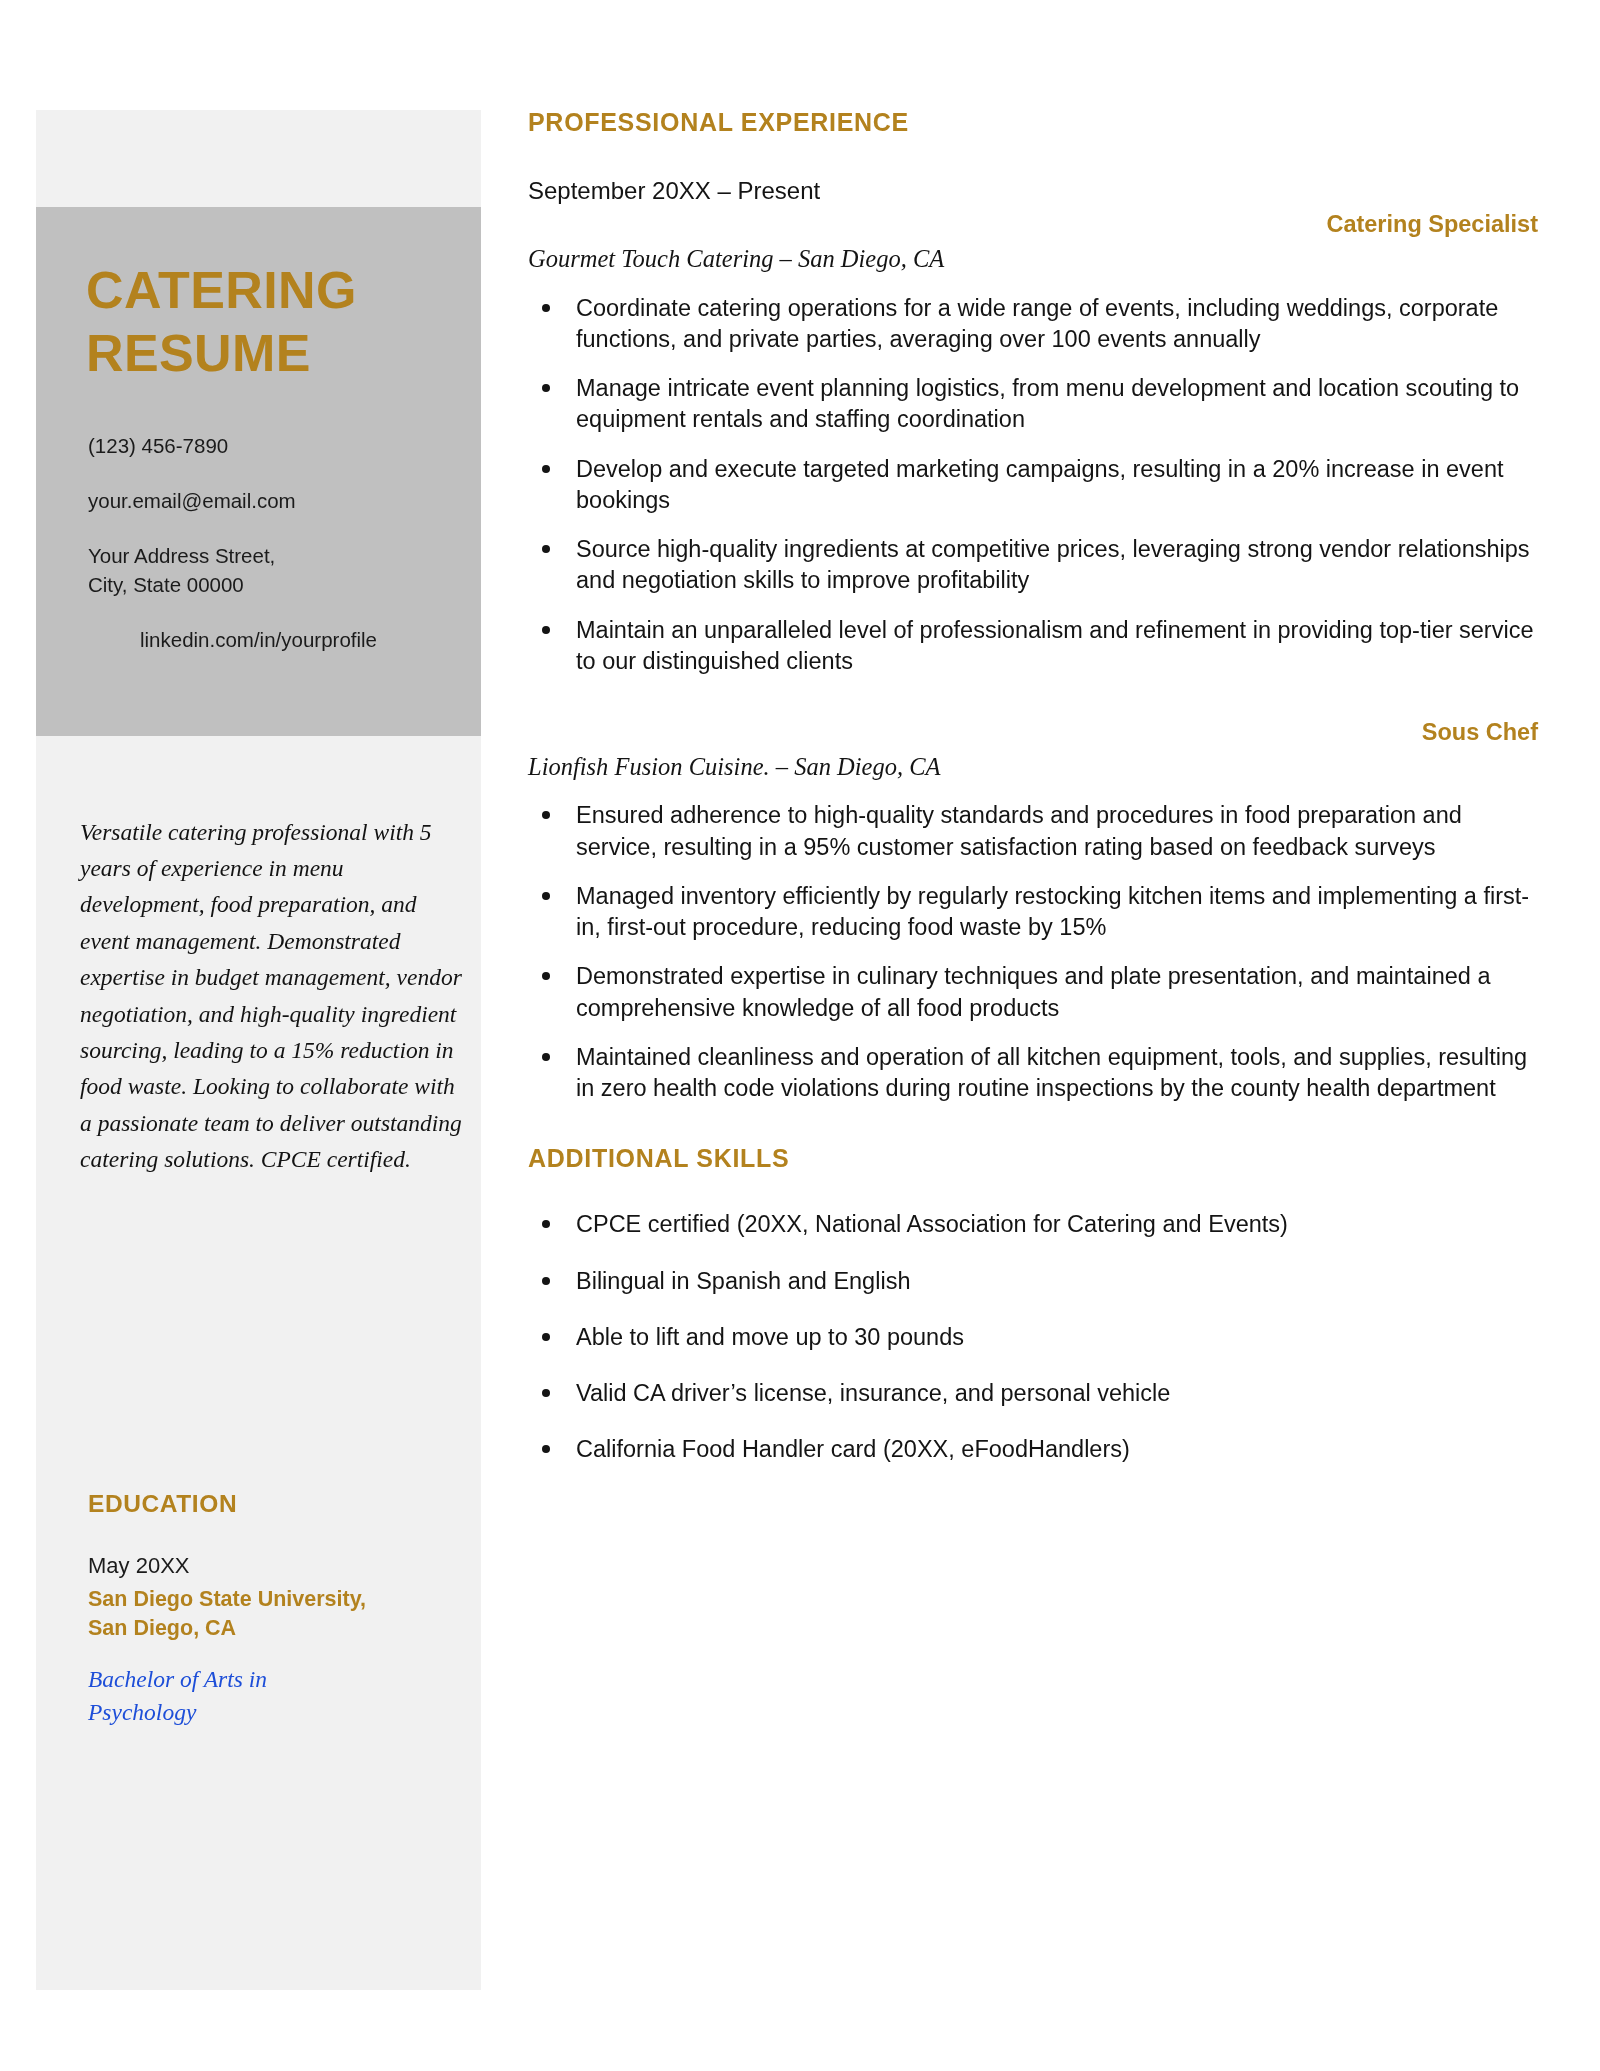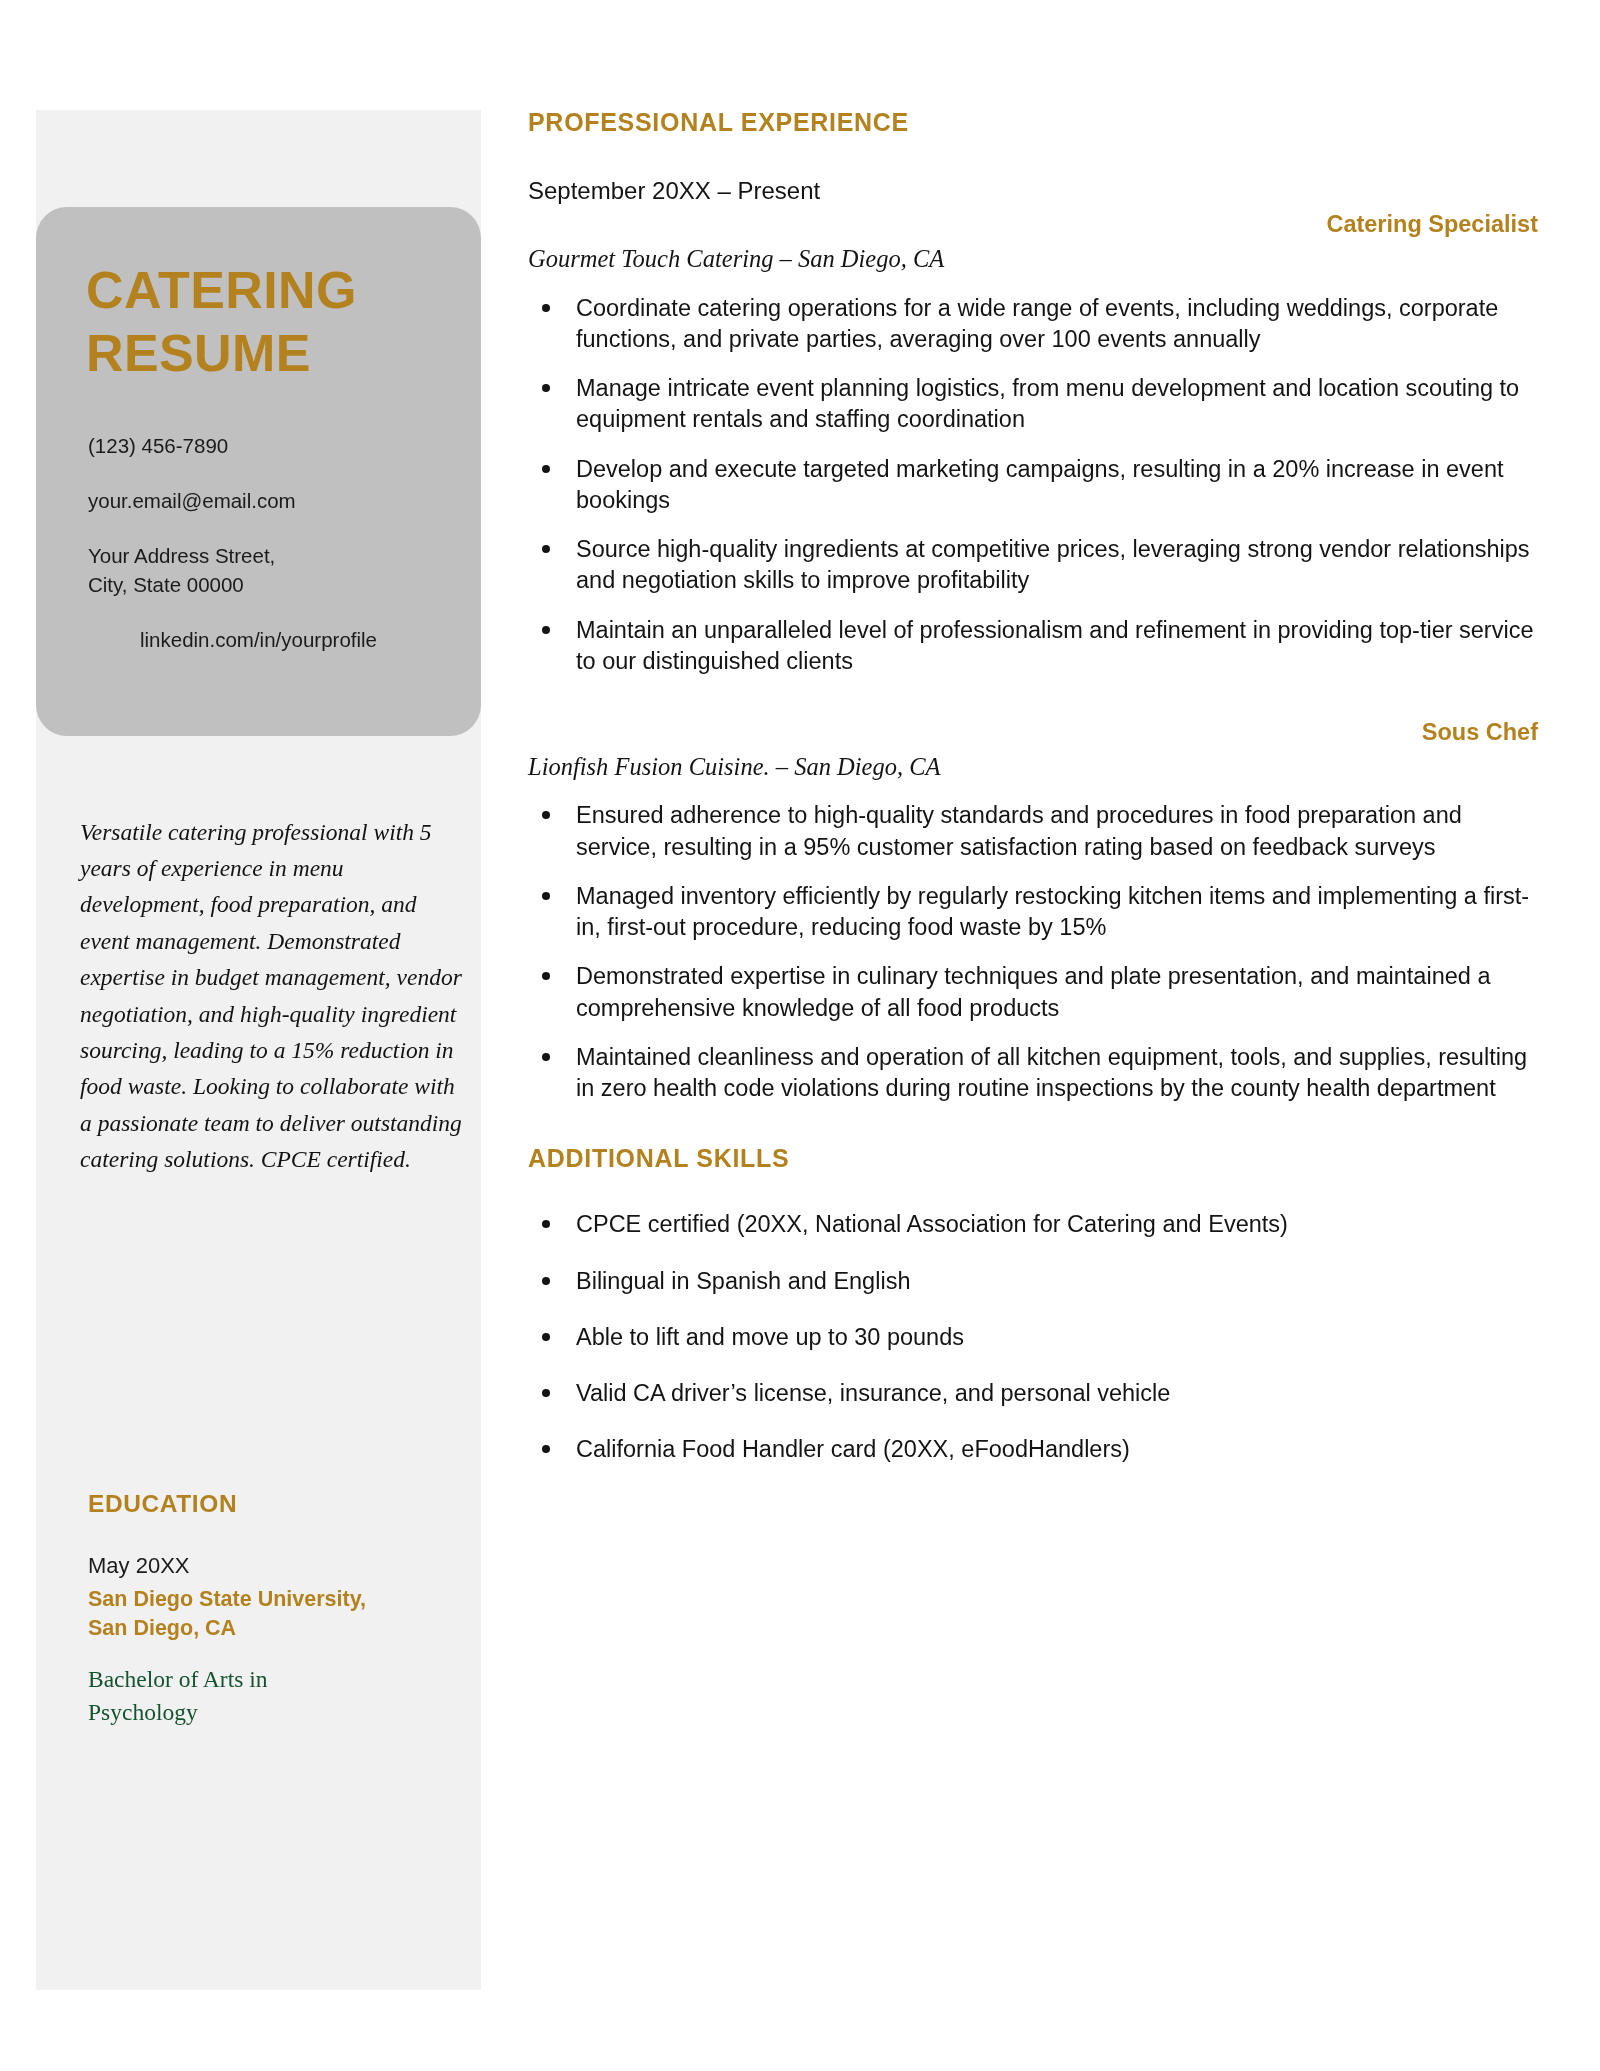--- a/index.html
+++ b/index.html
@@ -37,21 +37,20 @@
   
   #name-block {
     position: absolute;
     left: 0;
     top: 97px;
     width: 445px;
     height: 529px;
     background: #c0c0c0;
     box-sizing: border-box;
     padding: 52px 52px 0 52px;
-    border-radius: 31px;
   }
 
   #resume-title {
     color: #b3821e;
     font-size: 52px;
     font-weight: bold;
     line-height: 1.22;
     letter-spacing: 0.4px;
     margin: 0 0 0 -2px;
   }
@@ -105,23 +104,24 @@
   }
   .edu-school {
     color: #b3821e;
     font-size: 21.5px;
     font-weight: bold;
     line-height: 1.35;
     margin-bottom: 20px;
   }
   .edu-degree {
     font-family: "Liberation Serif", serif;
+    font-style: italic;
     font-size: 23.5px;
     line-height: 1.42;
-    color: #14532d;
+    color: #1d4ed8;
   }
 
   
   #main {
     position: absolute;
     left: 528px;
     top: 108px;
     width: 1010px;
   }
 

